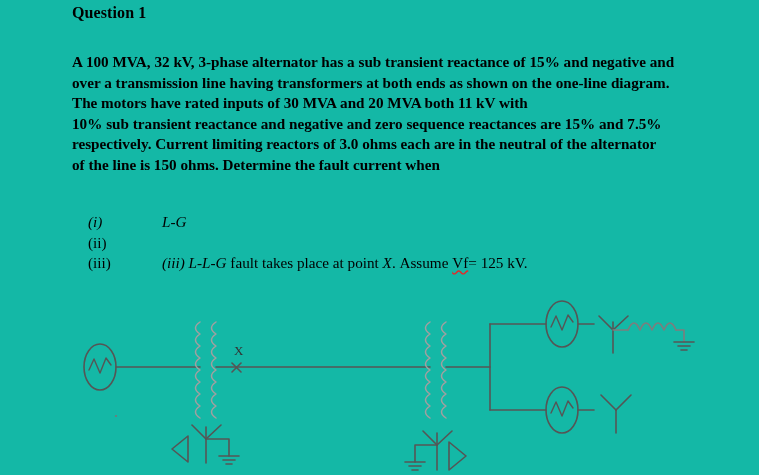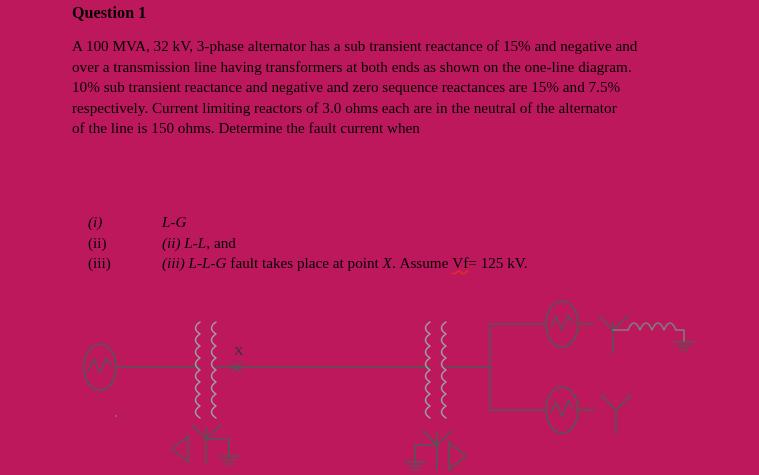--- a/index.html
+++ b/index.html
@@ -12,40 +12,41 @@
     width: 759px;
     height: 475px;
     position: relative;
     overflow: hidden;
     font-family: "Liberation Serif", "DejaVu Serif", serif;
     color: #000000;
   }
   #page {
     position: absolute;
     inset: 0;
-    background: #be185d;
+    background: #14b8a6;
   }
 
   
   .q-title {
     position: absolute;
     left: 72px;
     top: 4px;
     font-size: 16px;
     font-weight: bold;
     letter-spacing: .1px;
   }
   .q-body {
     position: absolute;
     left: 72px;
-    top: 36px;
+    top: 52px;
     width: 652px;
     font-size: 15.2px;
     line-height: 20.6px;
     text-align: left;
+    font-weight: bold;
   }
   .q-body p { margin: 0; }
 
   .ital { font-style: italic; }
 
   
   .misspell {
     text-decoration: underline wavy #e02b2b;
     text-decoration-skip-ink: none;
     text-underline-offset: 1px;
@@ -84,35 +85,35 @@
 </head>
 <body>
 
 <div id="page">
 
   <div class="q-title">Question 1</div>
 
   <div class="q-body">
     <p>A 100 MVA, 32 kV, 3-phase alternator has a sub transient reactance of 15% and negative and</p>
     <p>over a transmission line having transformers at both ends as shown on the one-line diagram.</p>
+    <p>The motors have rated inputs of 30 MVA and 20 MVA both 11 kV with</p>
     <p>10% sub transient reactance and negative and zero sequence reactances are 15% and 7.5%</p>
     <p>respectively. Current limiting reactors of 3.0 ohms each are in the neutral of the alternator</p>
     <p>of the line is 150 ohms. Determine the fault current when</p>
   </div>
 
   <div class="q-list">
 
     <div class="li-row">
       <span class="li-marker">(i)</span>
       <span class="li-text ital">L-G</span>
     </div>
 
     <div class="li-row">
       <span class="li-marker upright">(ii)</span>
-      <span class="li-text"><span class="ital">(ii)</span><span>&nbsp;</span><span class="ital">L-L</span><span>, and</span></span>
     </div>
 
     <div class="li-row">
       <span class="li-marker upright">(iii)</span>
       <span class="li-text"><span class="ital">(iii)</span><span>&nbsp;</span><span class="ital">L-L-G</span><span>&nbsp;</span><span>fault takes place at point</span><span>&nbsp;</span><span class="ital">X</span><span>.&nbsp;</span><span>Assume</span><span>&nbsp;</span><span class="misspell">Vf</span><span>=</span><span>&nbsp;</span><span>125 kV.</span></span>
     </div>
 
   </div>
 
   <div id="diagram">

